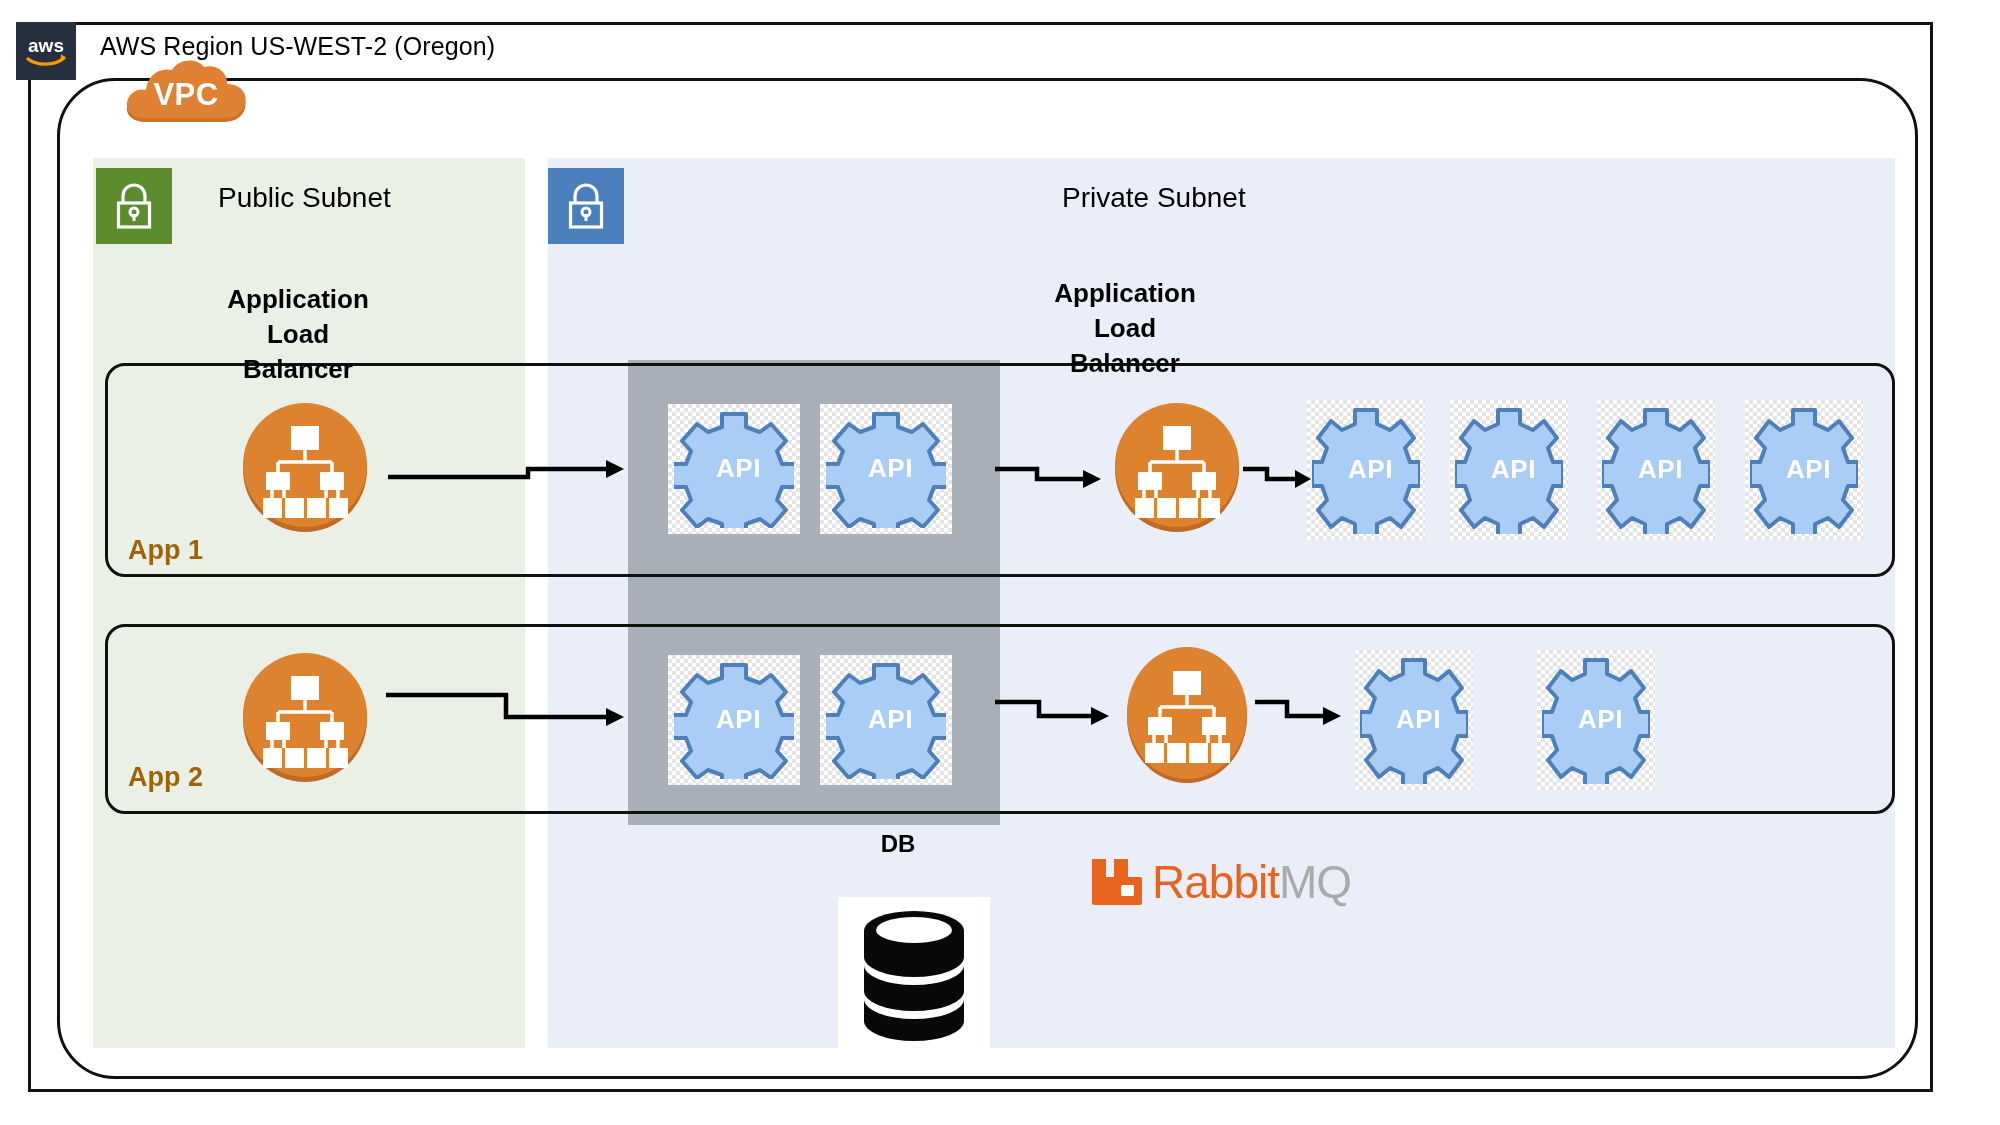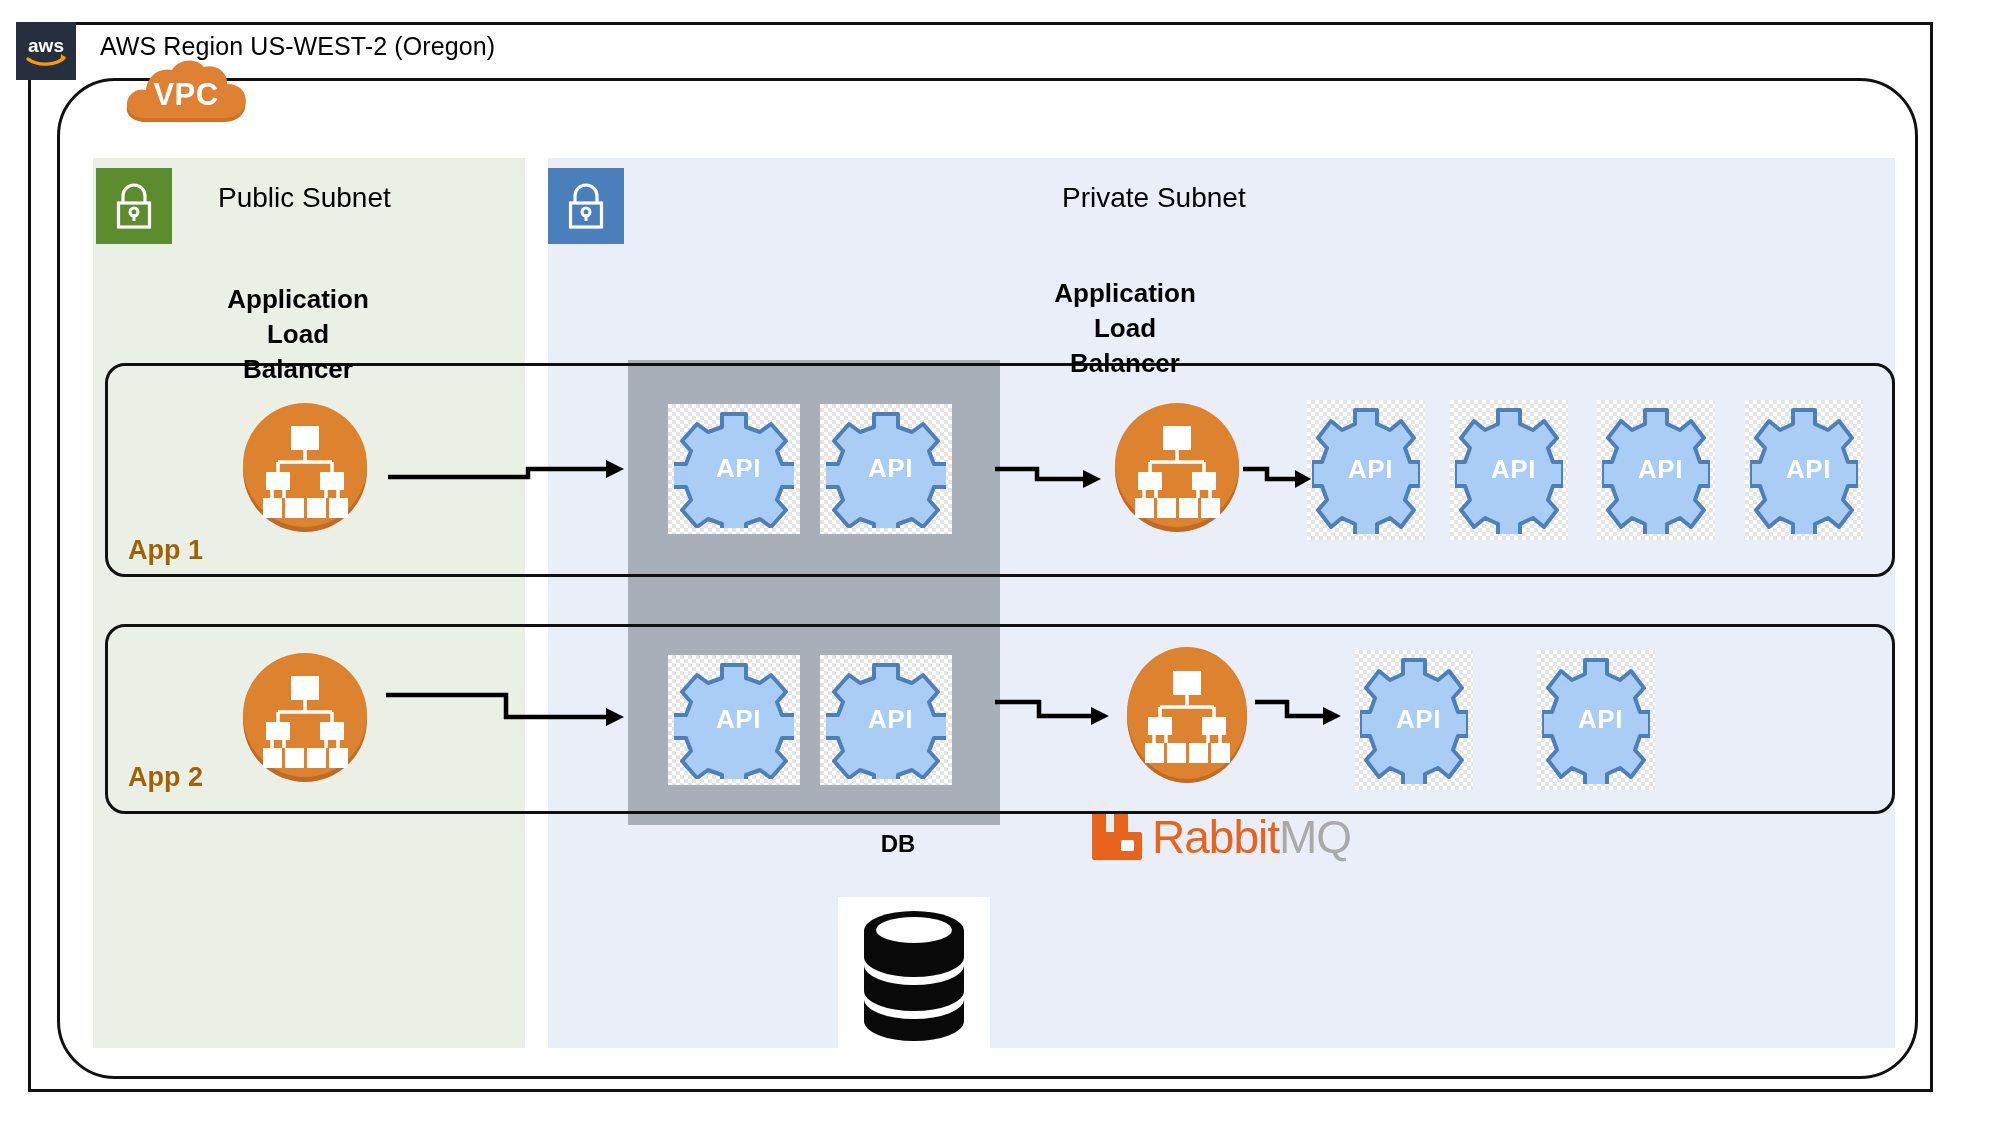--- a/index.html
+++ b/index.html
@@ -192,21 +192,21 @@
     left: 838px; top: 897px;
     width: 152px; height: 160px;
     background: #ffffff;
     display: flex; align-items: center; justify-content: center;
     z-index: 22;
   }
   .db-tile svg { display:block; }
 
   .rabbit-logo {
     position: absolute;
-    left: 1090px; top: 812px;
+    left: 1090px; top: 857px;
     display: flex; align-items: center;
     z-index: 22;
   }
   .rabbit-logo svg { display:block; }
   .rabbit-text {
     font-size: 46px;
     letter-spacing: -1px;
     margin-left: 10px;
     line-height: 1;
   }

